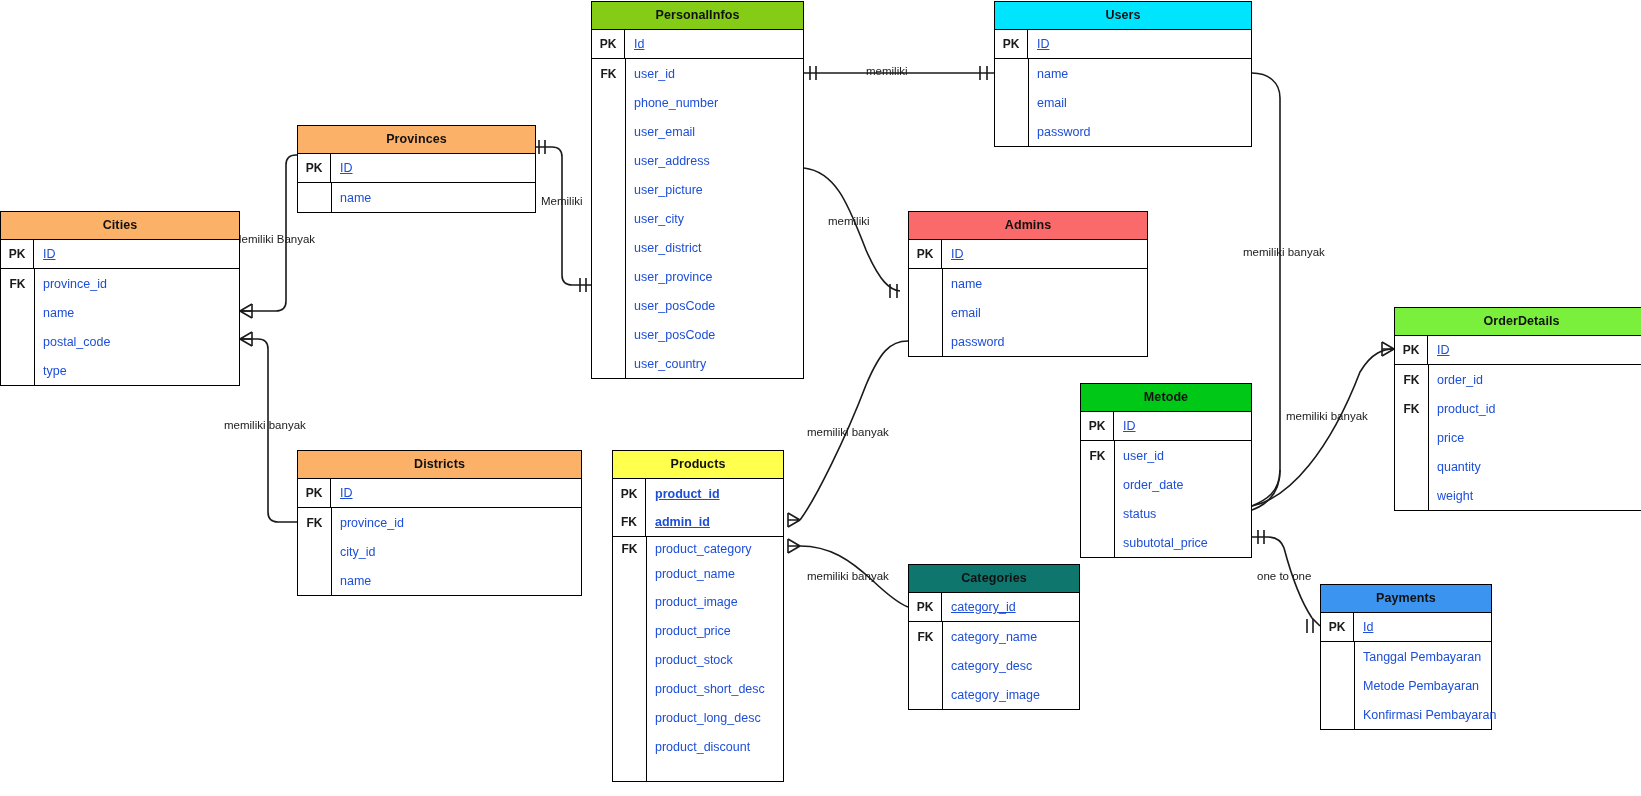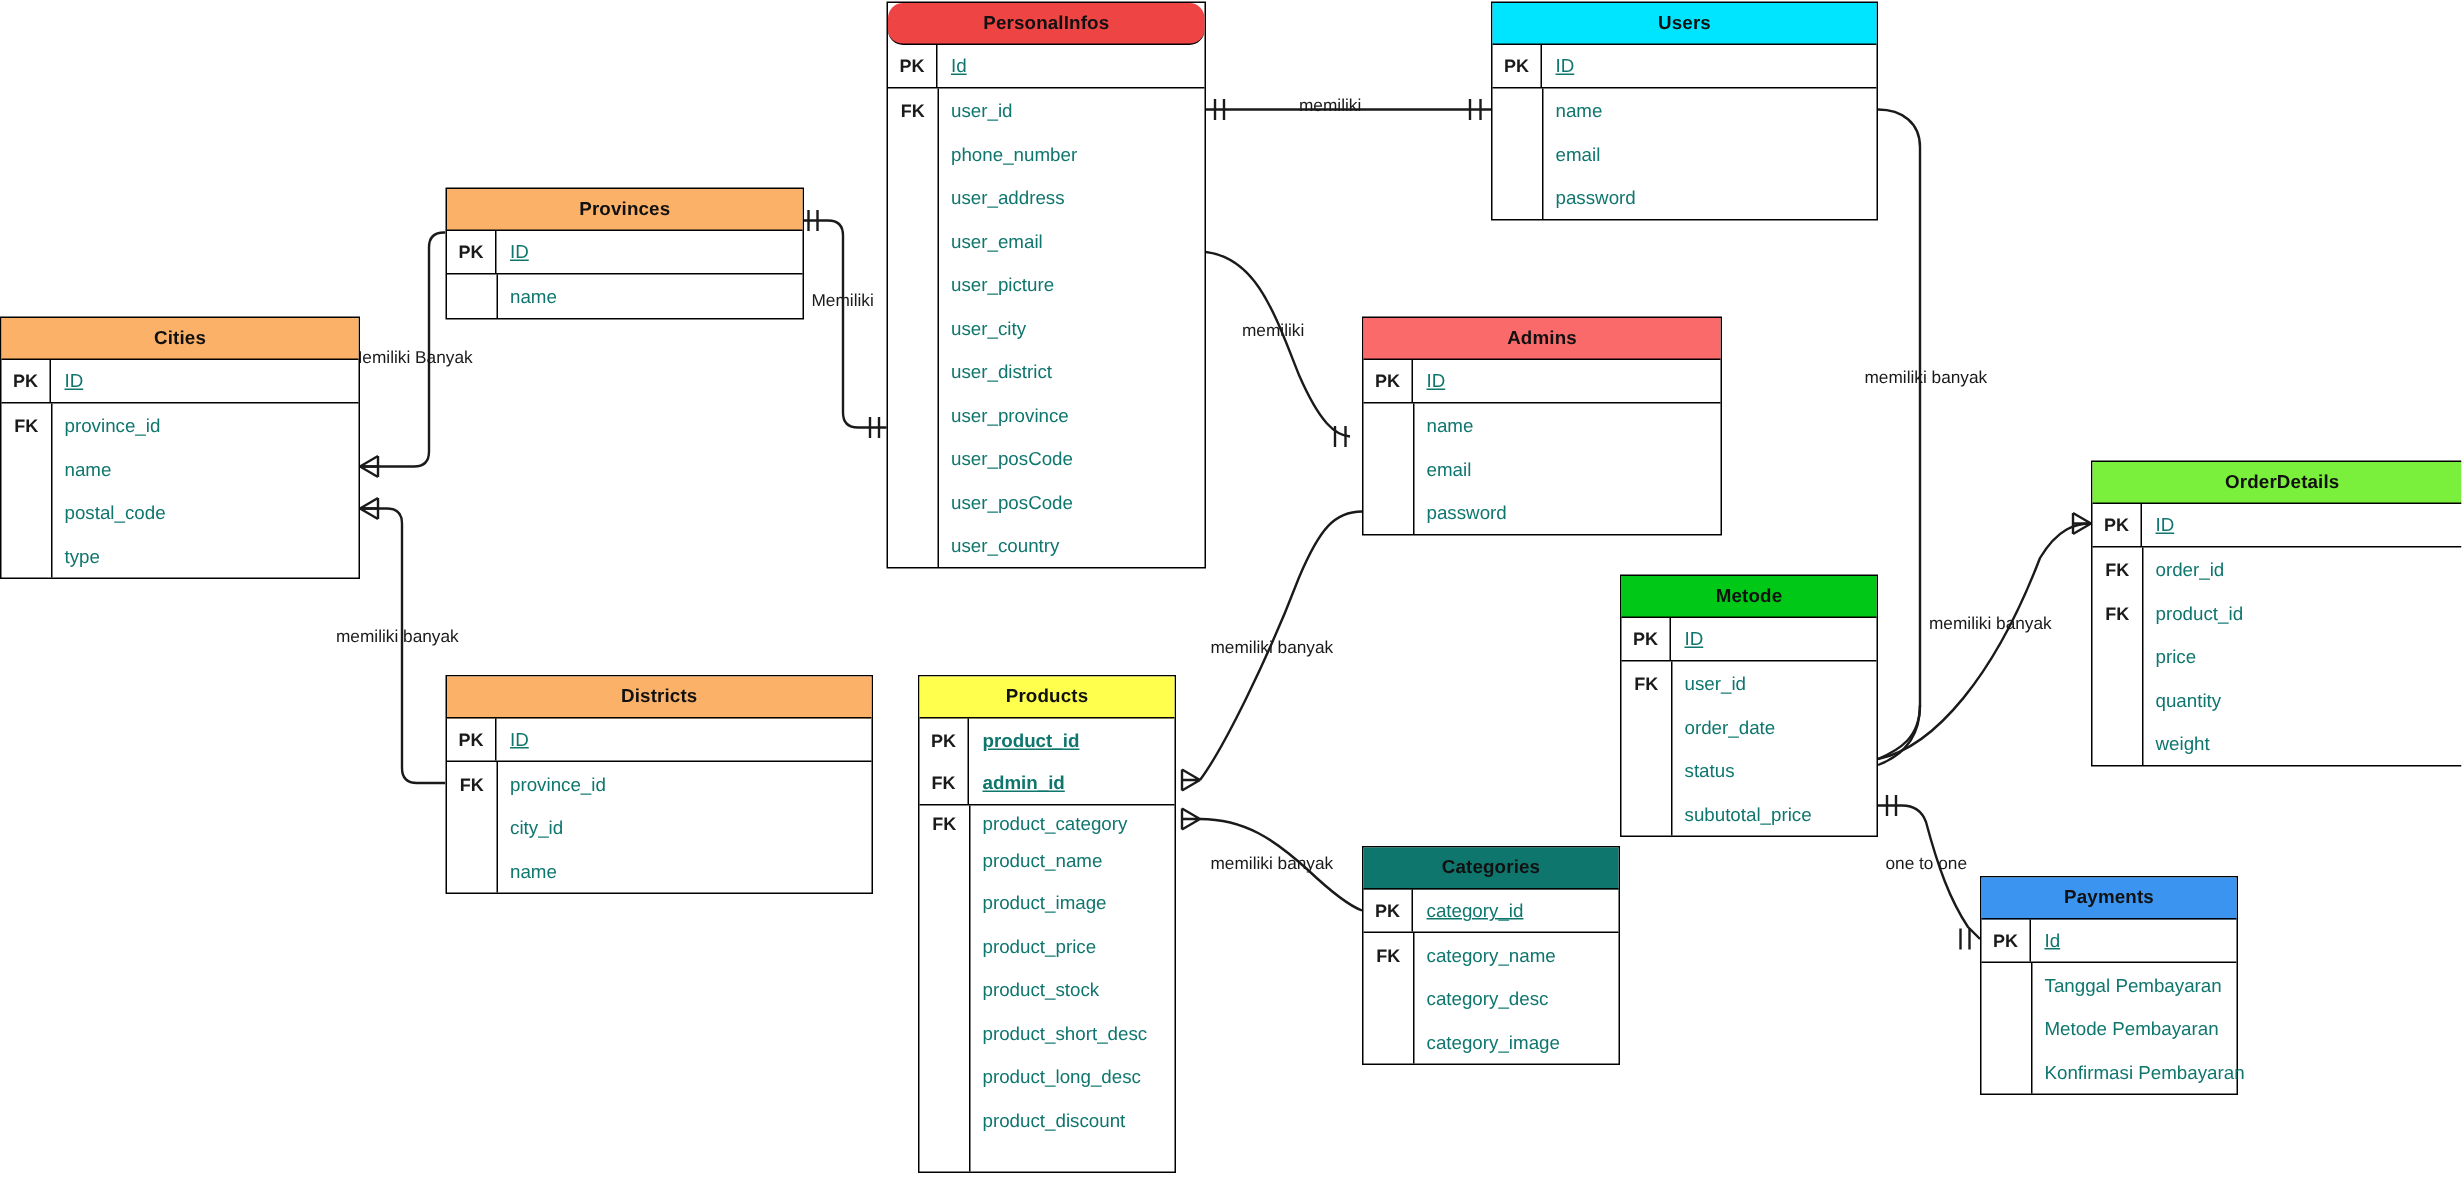--- a/index.html
+++ b/index.html
@@ -57,21 +57,21 @@
     font-size: 12px;
     align-self: stretch;
     display: flex;
     align-items: center;
     justify-content: center;
     border-right: 1.5px solid #000000;
   }
   .entity .fld {
     padding-left: 9px;
     font-size: 12.5px;
-    color: #0f766e;
+    color: #1d4ed8;
     white-space: nowrap;
   }
   .entity .fld.u { text-decoration: underline; }
   .entity .fld.b { font-weight: bold; text-decoration: underline; }
 
   
   .keycol-rule {
     position: absolute;
     width: 0;
     border-left: 1.5px solid #000000;
@@ -171,42 +171,42 @@
 
   <div class="rlabel" style="left:807px; top:570px;">memiliki banyak</div>
 
   <div class="rlabel" style="left:1243px; top:246px;">memiliki banyak</div>
 
   <div class="rlabel" style="left:1286px; top:410px;">memiliki banyak</div>
 
   <div class="rlabel" style="left:1257px; top:570px;">one to one</div>
 
   <div class="entity" style="left:591px; top:1px; width:213px;">
-    <div class="ehead" style="background:#ef4444;border-radius:10px;">PersonalInfos</div>
+    <div class="ehead" style="background:#84cc16;">PersonalInfos</div>
     <div class="erow sep">
       <div class="key">PK</div>
       <div class="fld u">Id</div>
     </div>
     <div style="position:relative;">
       <div class="keycol-rule"></div>
       <div class="erow">
         <div class="key" style="border-right:none;">FK</div>
         <div class="fld">user_id</div>
       </div>
       <div class="erow">
         <div class="key" style="border-right:none;"></div>
         <div class="fld">phone_number</div>
       </div>
       <div class="erow">
         <div class="key" style="border-right:none;"></div>
+        <div class="fld">user_email</div>
+      </div>
+      <div class="erow">
+        <div class="key" style="border-right:none;"></div>
         <div class="fld">user_address</div>
-      </div>
-      <div class="erow">
-        <div class="key" style="border-right:none;"></div>
-        <div class="fld">user_email</div>
       </div>
       <div class="erow">
         <div class="key" style="border-right:none;"></div>
         <div class="fld">user_picture</div>
       </div>
       <div class="erow">
         <div class="key" style="border-right:none;"></div>
         <div class="fld">user_city</div>
       </div>
       <div class="erow">

